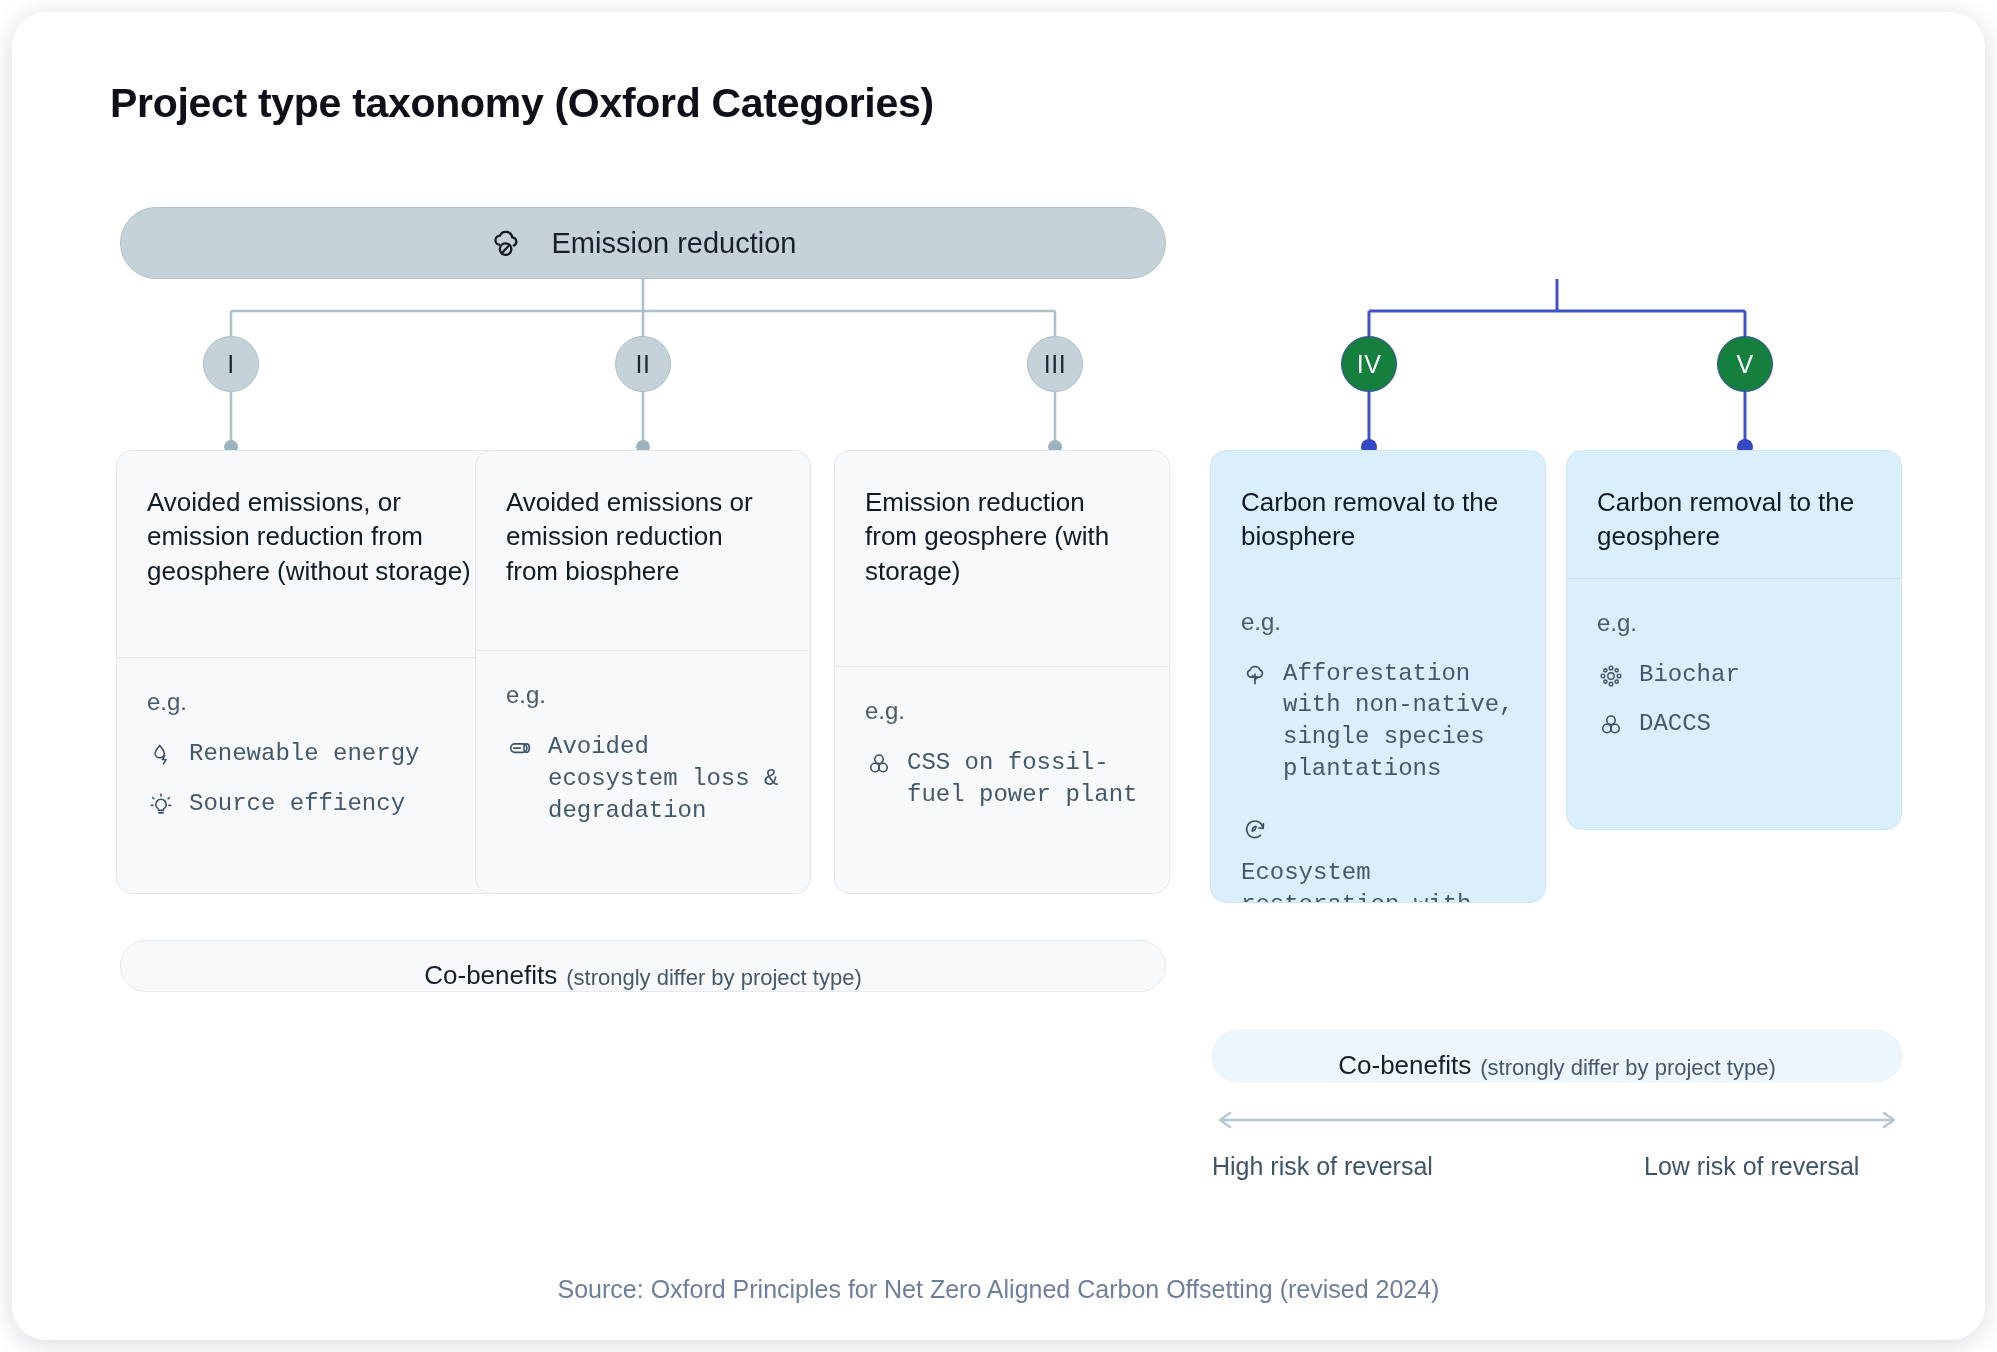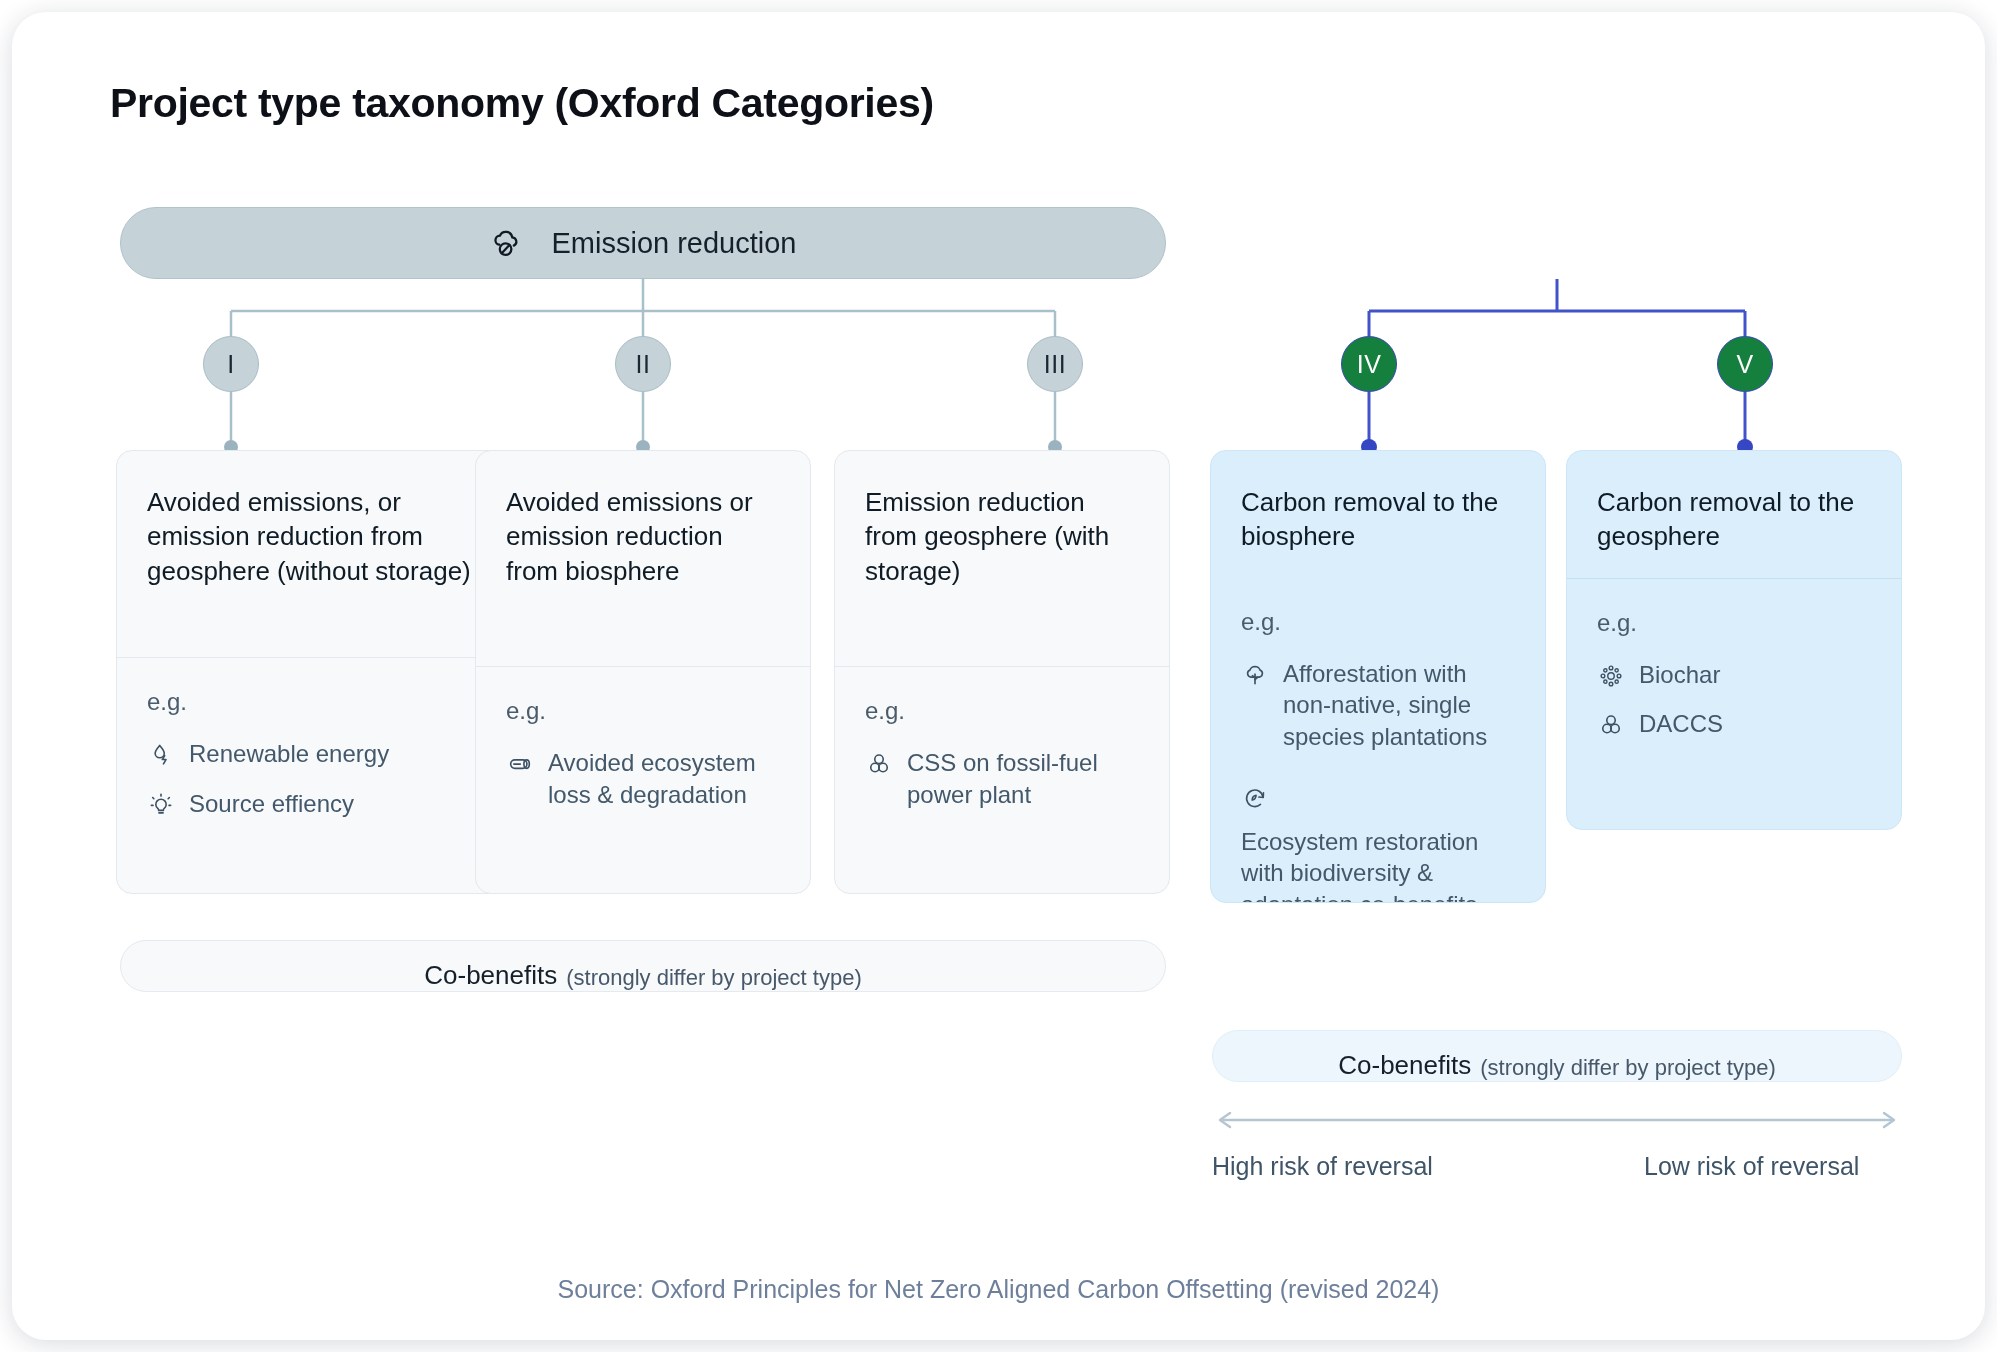--- a/index.html
+++ b/index.html
@@ -131,20 +131,21 @@
   .eg-label {
     font-size: 24px;
     color: #4a5b6b;
     margin-bottom: 22px;
   }
   .eg-item {
     display: flex;
     align-items: flex-start;
     gap: 14px;
     margin-bottom: 18px;
+    font-family: Liberation Mono, monospace;
   }
   .eg-item:last-child { margin-bottom: 0; }
   .eg-icon {
     flex: 0 0 auto;
     width: 28px; height: 28px;
     margin-top: 3px;
     display: flex; align-items: center; justify-content: center;
   }
   .eg-text {
     font-size: 24px;

